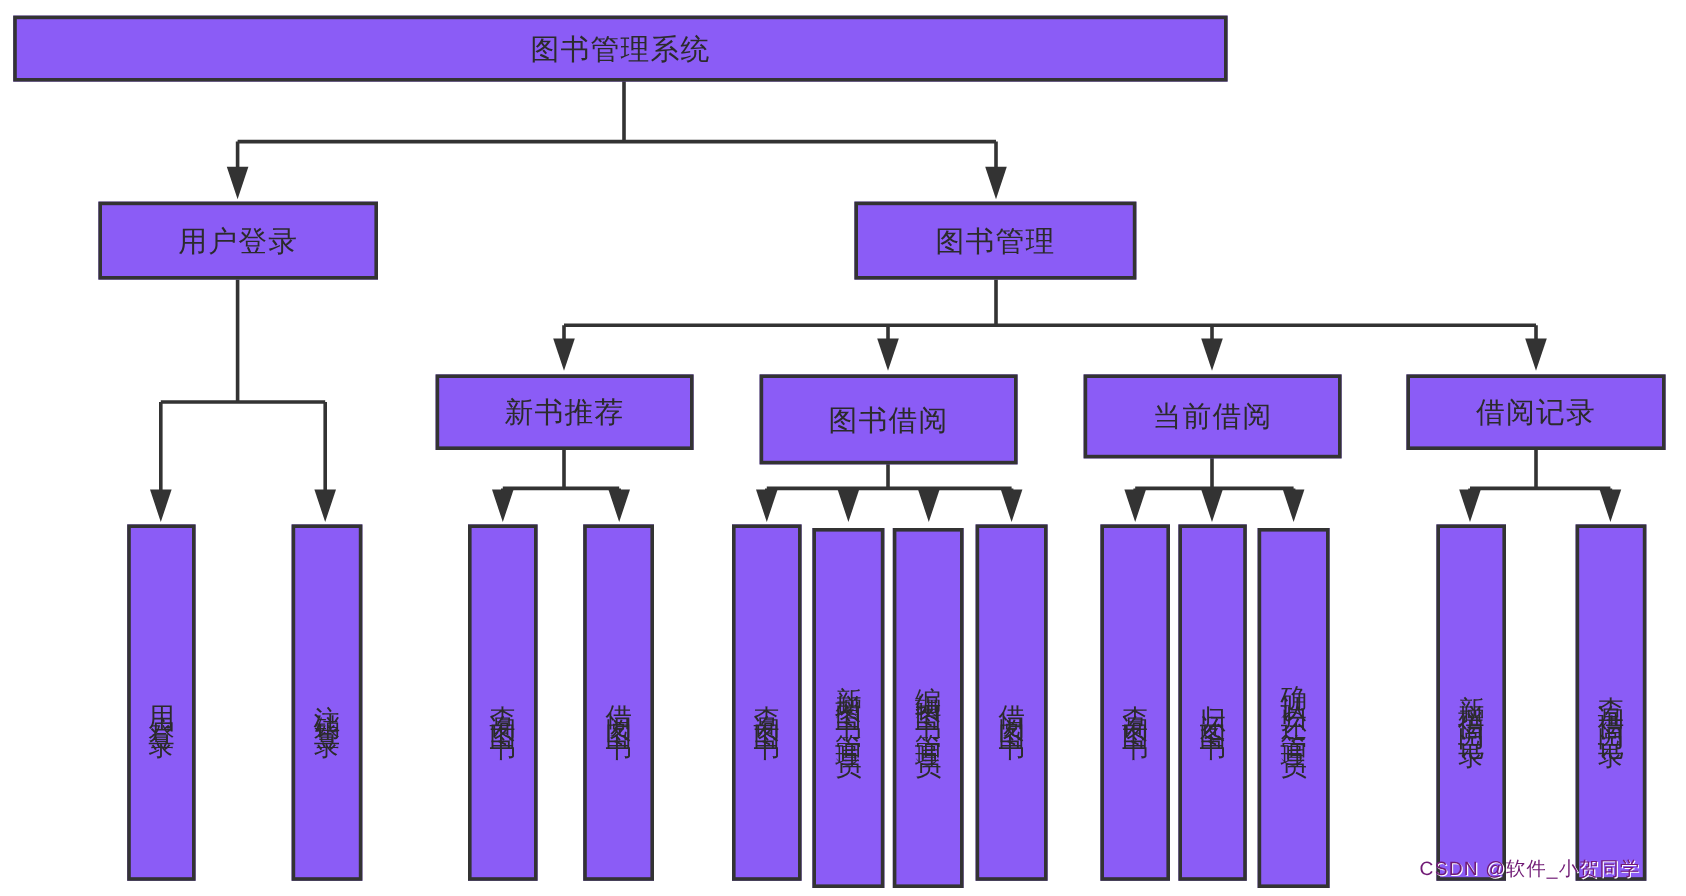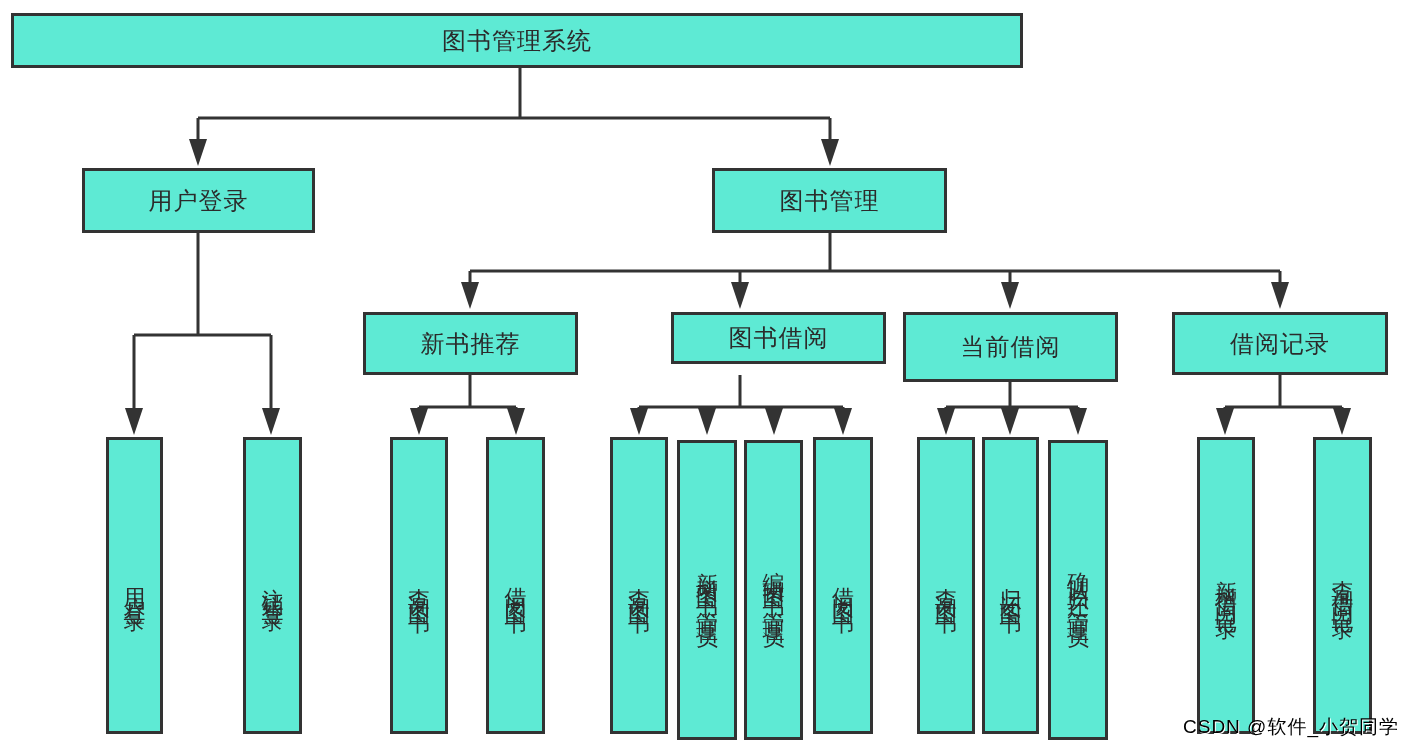--- a/index.html
+++ b/index.html
@@ -12,21 +12,21 @@
     overflow: hidden;
   }
   svg.wires {
     position: absolute;
     left: 0; top: 0;
     z-index: 1;
   }
   .node {
     position: absolute;
     box-sizing: border-box;
-    background: #5eead4;
+    background: #8b5cf6;
     border: 3px solid #333333;
     display: flex;
     align-items: center;
     justify-content: center;
     color: #2b2b2b;
     z-index: 2;
     text-align: center;
   }
   .node.h {
     font-size: 24px;
@@ -38,22 +38,22 @@
     text-orientation: mixed;
     font-size: 22px;
     letter-spacing: 8px;
     line-height: 1;
   }
   .watermark {
     position: absolute;
     left: 1183px;
     top: 714px;
     z-index: 3;
-    color: #000000;
-    font-size: 19px;
+    color: #701a75;
+    font-size: 16px;
     letter-spacing: 1px;
     white-space: nowrap;
     text-shadow: 1px 1px 0 #ffffff;
   }
 </style>
 </head>
 <body>
 
 <div class="stage">
 
@@ -112,21 +112,21 @@
         <polygon points="1333,408 1351,408 1342,435" fill="#333333"></polygon>
       </g>
   </svg>
 
   <div class="node h" style="left:11px;top:13px;width:1012px;height:55px">图书管理系统</div>
 
   <div class="node h" style="left:82px;top:168px;width:233px;height:65px">用户登录</div>
   <div class="node h" style="left:712px;top:168px;width:235px;height:65px">图书管理</div>
 
   <div class="node h" style="left:363px;top:312px;width:215px;height:63px">新书推荐</div>
-  <div class="node h" style="left:671px;top:312px;width:215px;height:52px">图书借阅</div>
+  <div class="node h" style="left:633px;top:312px;width:215px;height:75px">图书借阅</div>
   <div class="node h" style="left:903px;top:312px;width:215px;height:70px">当前借阅</div>
   <div class="node h" style="left:1172px;top:312px;width:216px;height:63px">借阅记录</div>
 
   <div class="node v" style="left:106px;top:437px;width:57px;height:297px">用户登录</div>
   <div class="node v" style="left:243px;top:437px;width:59px;height:297px">注销登录</div>
 
   <div class="node v" style="left:390px;top:437px;width:58px;height:297px">查询图书</div>
   <div class="node v" style="left:486px;top:437px;width:59px;height:297px">借阅图书</div>
 
   <div class="node v" style="left:610px;top:437px;width:58px;height:297px">查询图书</div>

